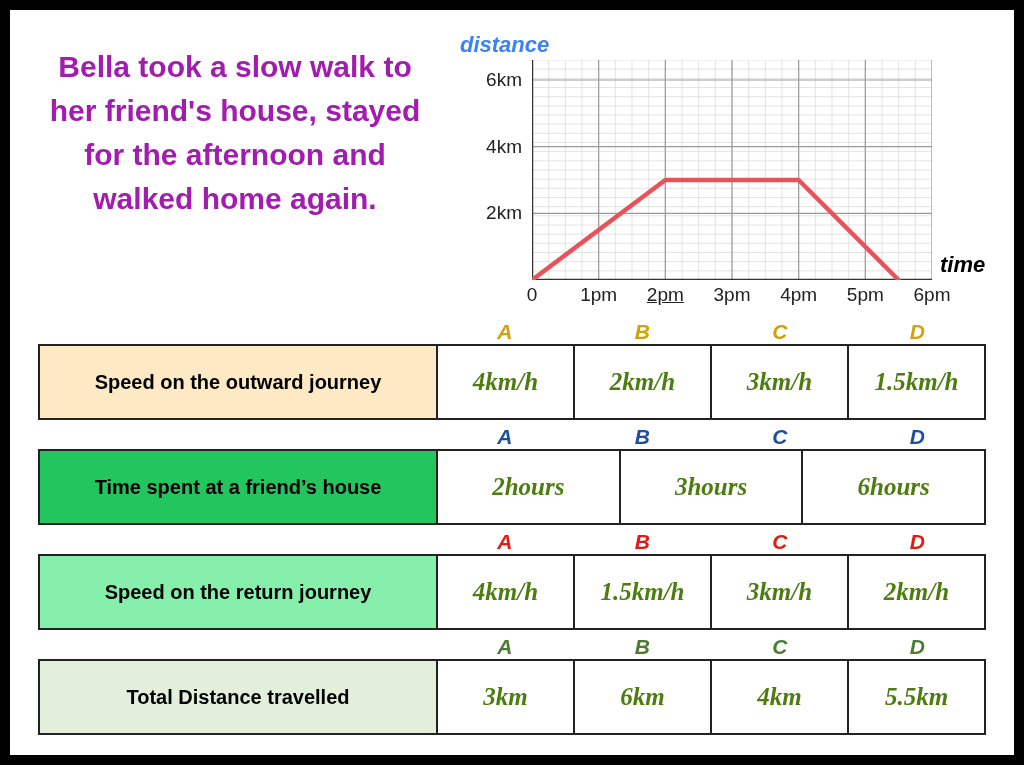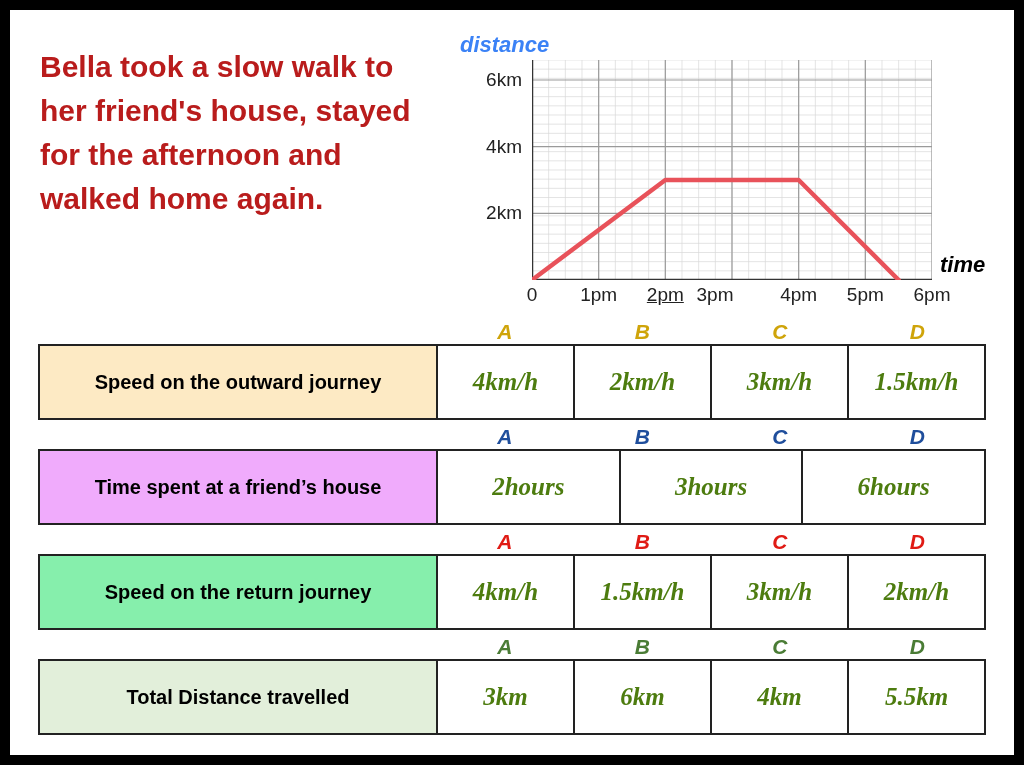--- a/index.html
+++ b/index.html
@@ -28,24 +28,25 @@
     left: 0;
     top: 0;
     width: 1004px;
     height: 310px;
   }
   .prompt {
     position: absolute;
     left: 30px;
     top: 35px;
     width: 390px;
+    text-align: center;
     font-size: 30px;
     font-weight: bold;
     line-height: 1.47;
-    color: #b91c1c;
+    color: #a21caf;
   }
 
   
   .chart-wrap {
     position: absolute;
     left: 430px;
     top: 10px;
     width: 570px;
     height: 295px;
   }
@@ -164,21 +165,21 @@
       <div class="axis-label-x">time</div>
       <div id="yticks">
           <div class="ytick" style="top: 182.333px;">2km</div>
           <div class="ytick" style="top: 115.667px;">4km</div>
           <div class="ytick" style="top: 49px;">6km</div>
         </div>
       <div id="xticks">
           <div class="xtick" style="left: 62px;">0</div>
           <div class="xtick" style="left: 128.667px;">1pm</div>
           <div class="xtick" style="left: 195.333px; text-decoration: underline;">2pm</div>
-          <div class="xtick" style="left: 245px;">3pm</div>
+          <div class="xtick" style="left: 262px;">3pm</div>
           <div class="xtick" style="left: 328.667px;">4pm</div>
           <div class="xtick" style="left: 395.333px;">5pm</div>
           <div class="xtick" style="left: 462px;">6pm</div>
         </div>
       <div class="plot">
         <svg id="plot-svg" width="400" height="220" viewBox="0 0 400 220">
             <line x1="0.00" y1="0" x2="0.00" y2="220" stroke="#d9d9d9" stroke-width="0.7"></line>
             <line x1="16.67" y1="0" x2="16.67" y2="220" stroke="#d9d9d9" stroke-width="0.7"></line>
             <line x1="33.33" y1="0" x2="33.33" y2="220" stroke="#d9d9d9" stroke-width="0.7"></line>
             <line x1="50.00" y1="0" x2="50.00" y2="220" stroke="#d9d9d9" stroke-width="0.7"></line>
@@ -263,21 +264,21 @@
         </div>
       </div>
       <div class="rowgroup">
         <div class="letters">
           <div class="letter" style="color: rgb(31, 78, 156); left: 464.75px;">A</div>
           <div class="letter" style="color: rgb(31, 78, 156); left: 602.25px;">B</div>
           <div class="letter" style="color: rgb(31, 78, 156); left: 739.75px;">C</div>
           <div class="letter" style="color: rgb(31, 78, 156); left: 877.25px;">D</div>
         </div>
         <div class="rowtable">
-          <div class="rowlabel" style="background: #f0abfc;">Time spent at a friend’s house</div>
+          <div class="rowlabel" style="background: #22c55e;">Time spent at a friend’s house</div>
           <div class="cell">2hours</div>
           <div class="cell">3hours</div>
           <div class="cell">6hours</div>
         </div>
       </div>
       <div class="rowgroup">
         <div class="letters">
           <div class="letter" style="color: rgb(224, 27, 21); left: 464.75px;">A</div>
           <div class="letter" style="color: rgb(224, 27, 21); left: 602.25px;">B</div>
           <div class="letter" style="color: rgb(224, 27, 21); left: 739.75px;">C</div>

